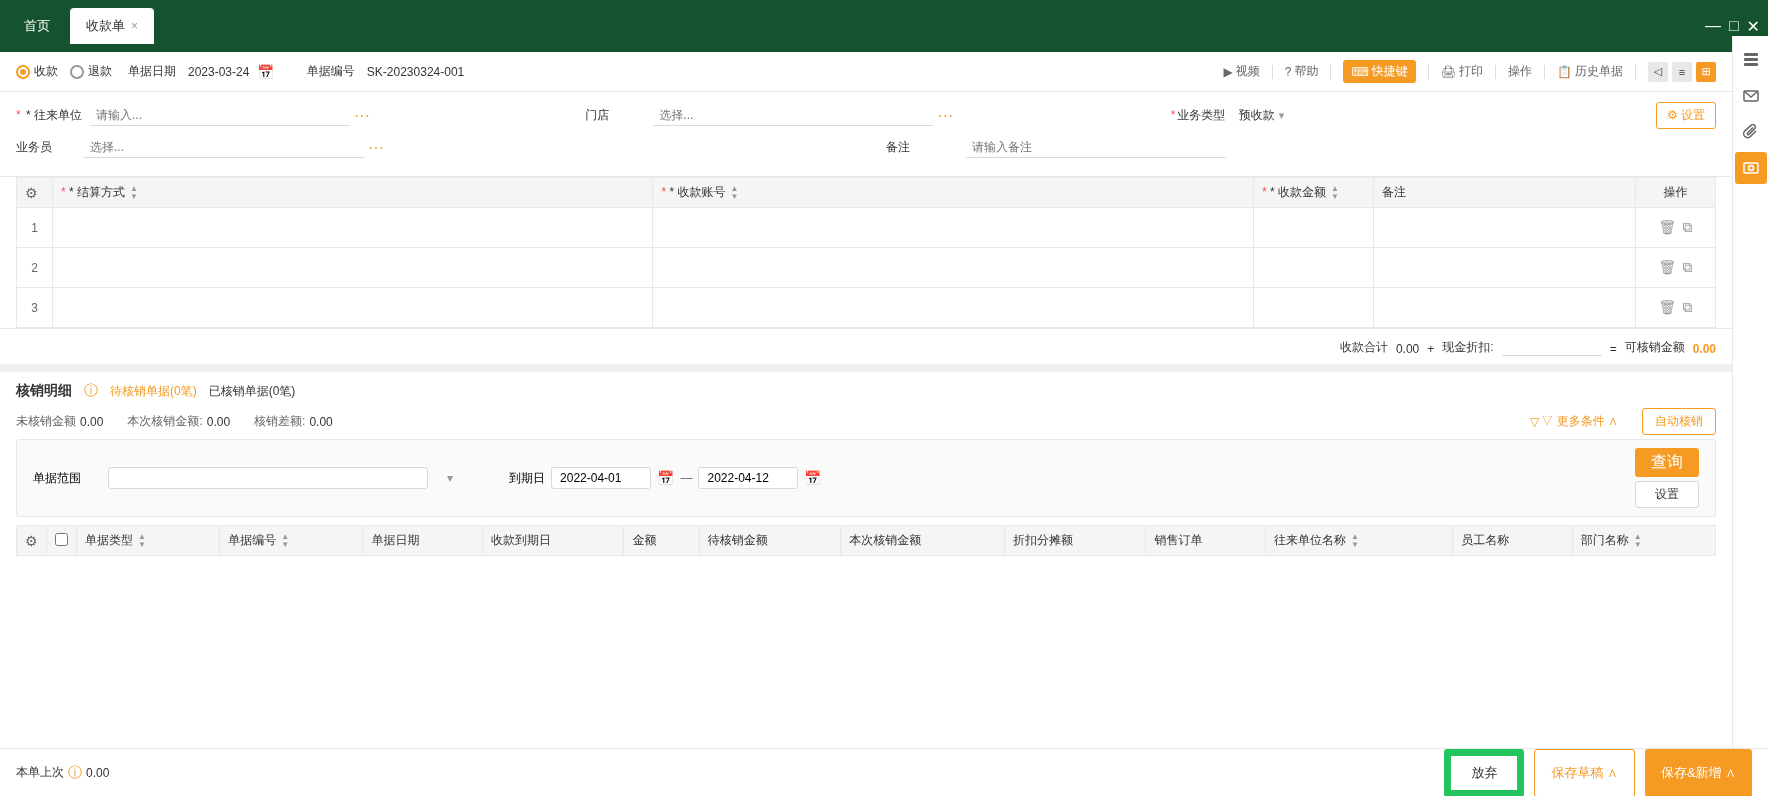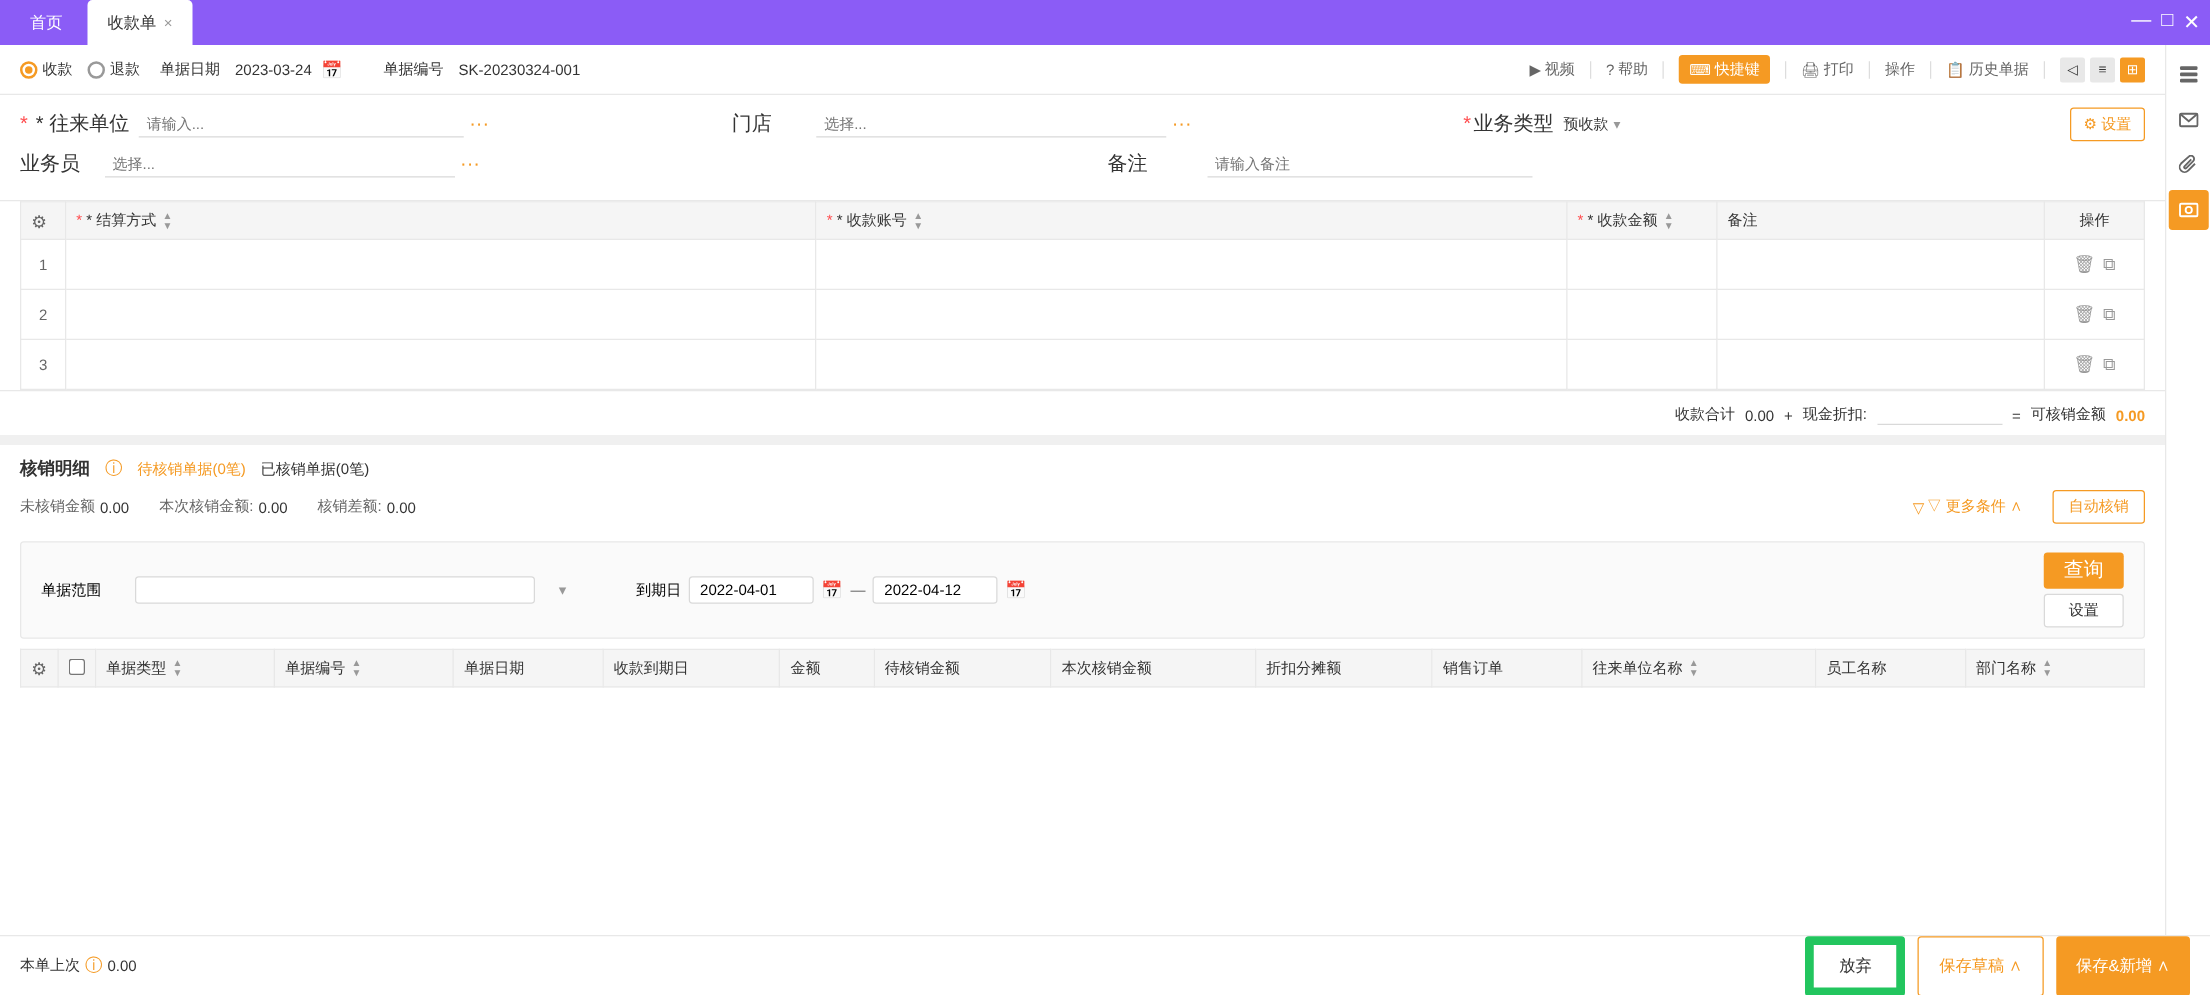--- a/index.html
+++ b/index.html
@@ -2,22 +2,22 @@
 <html><head>
   <meta charset="utf-8">
   <style>
     * { box-sizing: border-box; margin: 0; padding: 0; }
     body { font-family: 'Microsoft YaHei', Arial, sans-serif; font-size: 12px; background: #f0f0f0; overflow: hidden; width: 1768px; height: 796px; }
 
     
     .tab-bar {
       display: flex;
       align-items: center;
-      background: #8b5cf6;
-      height: 36px;
+      background: #14532d;
+      height: 52px;
       padding: 0 8px;
       justify-content: space-between;
     }
     .tab-home {
       color: #fff;
       padding: 0 16px;
       height: 36px;
       display: flex;
       align-items: center;
       font-size: 13px;
@@ -166,21 +166,21 @@
       margin-bottom: 8px;
       gap: 0;
     }
     .form-field {
       display: flex;
       align-items: center;
       flex: 1;
     }
     .form-field-label {
       color: #333;
-      font-size: 16px;
+      font-size: 12px;
       white-space: nowrap;
       min-width: 60px;
     }
     .required-star {
       color: #ff4d4f;
       margin-right: 2px;
     }
     .form-input {
       border: none;
       border-bottom: 1px solid #d9d9d9;
@@ -329,21 +329,21 @@
     }
     .done-btn {
       color: #333;
       font-size: 12px;
       cursor: pointer;
     }
     .hexiao-stats-row {
       display: flex;
       align-items: center;
       gap: 24px;
-      margin-bottom: 14px;
+      margin-bottom: 4px;
     }
     .stat-item {
       display: flex;
       align-items: center;
       gap: 4px;
       font-size: 12px;
       color: #333;
     }
     .stat-item .stat-label { color: #666; }
     .stat-item .stat-value { color: #333; }

